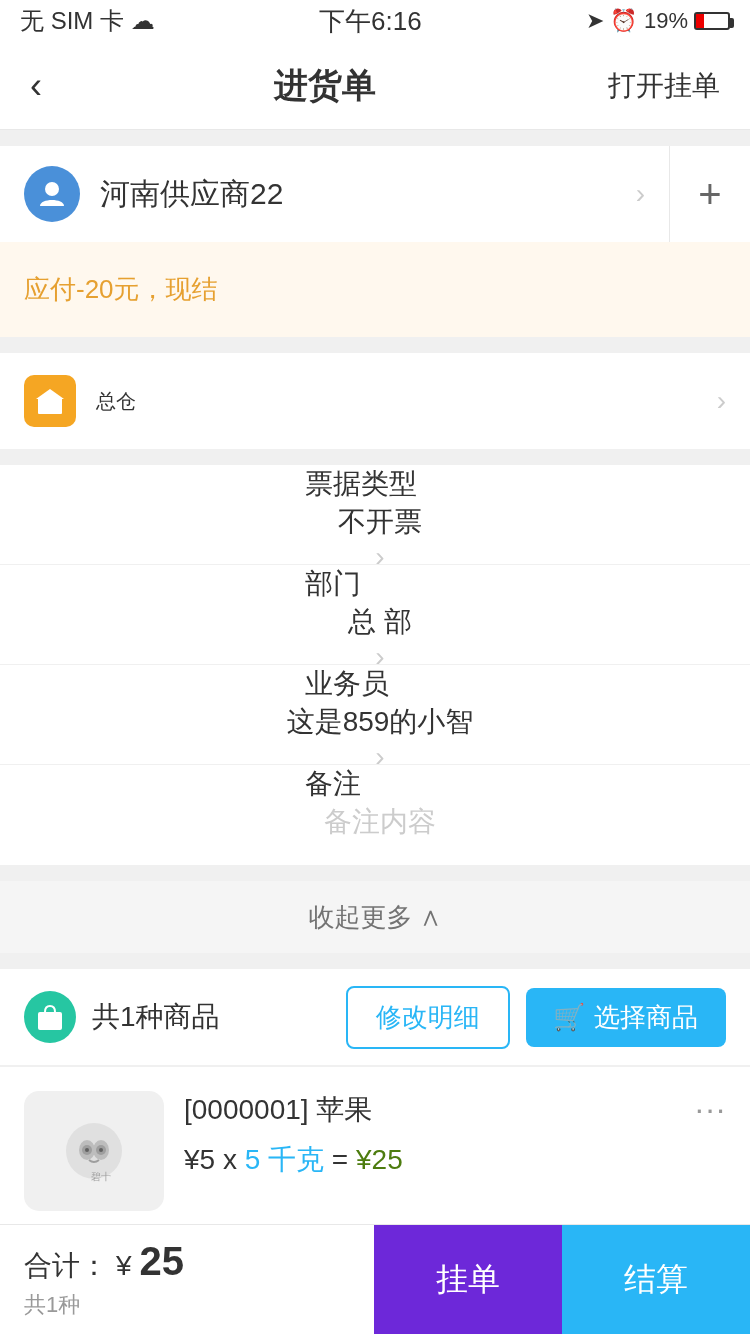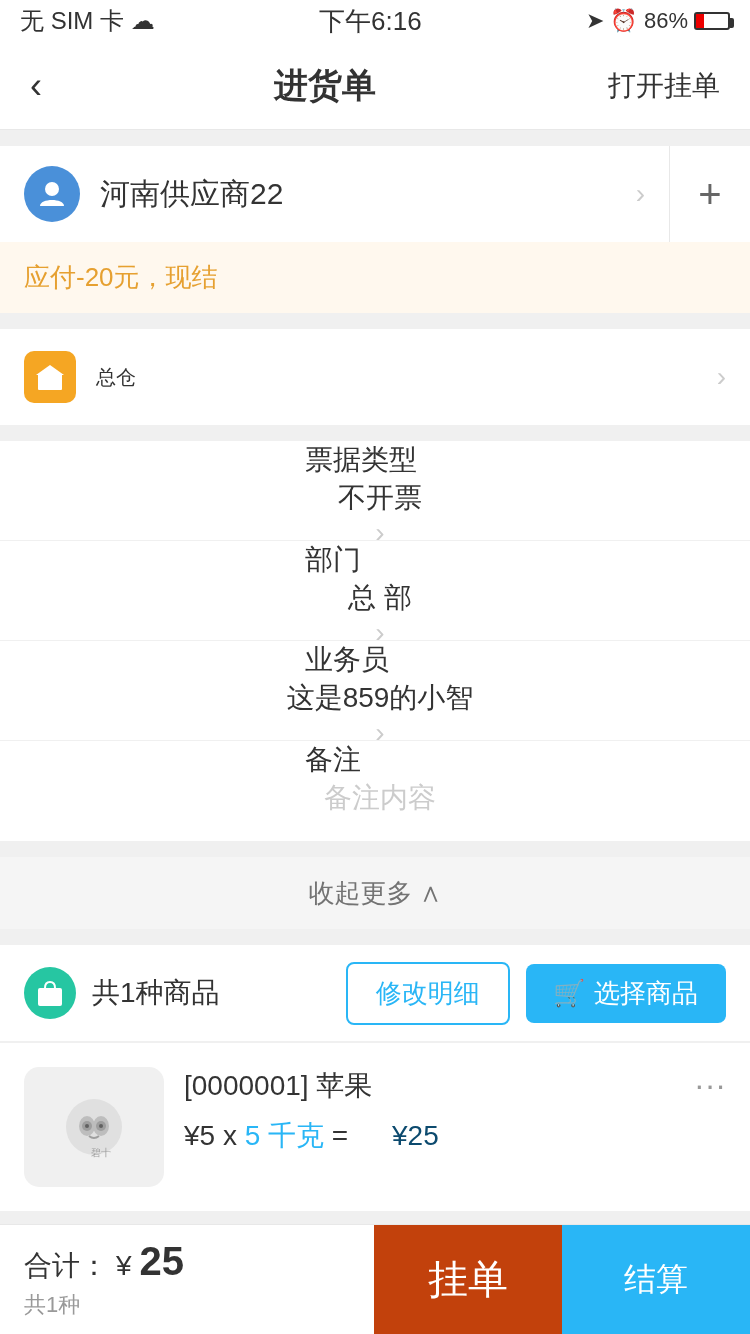--- a/index.html
+++ b/index.html
@@ -97,21 +97,21 @@
       align-items: center;
       justify-content: center;
       font-size: 40px;
       color: #666;
       cursor: pointer;
     }
 
     
     .notice-banner {
       background: #fff8ee;
-      padding: 18px 24px;
+      padding: 30px 24px;
       font-size: 26px;
       color: #e6a030;
     }
 
     
     .warehouse-section {
       background: #fff;
       margin-top: 16px;
     }
     .row-item {
@@ -259,22 +259,21 @@
       margin-bottom: 12px;
     }
     .product-price {
       font-size: 28px;
       color: #333;
     }
     .product-price .highlight {
       color: #29b6f6;
     }
     .product-price .total {
-      color: #0c4a6e;
-      margin-left: 36px;
+      color: #4d7c0f;
     }
     .product-more {
       color: #999;
       font-size: 32px;
       cursor: pointer;
     }
 
     
     .footer {
       position: fixed;
@@ -305,23 +304,23 @@
       font-weight: 600;
       color: #333;
     }
     .footer-count {
       font-size: 22px;
       color: #999;
       margin-top: 5px;
     }
     .btn-hang {
       width: 188px;
-      background: #c2410c;
+      background: #6d28d9;
       color: #fff;
-      font-size: 40px;
+      font-size: 32px;
       display: flex;
       align-items: center;
       justify-content: center;
       cursor: pointer;
     }
     .btn-checkout {
       width: 188px;
       background: #29b6f6;
       color: #fff;
       font-size: 32px;
@@ -338,21 +337,21 @@
 <body>
 
 <div class="status-bar">
   <div class="status-left">
     <span>无 SIM 卡 ☁</span>
   </div>
   <div class="status-center">下午6:16</div>
   <div class="status-right">
     <span>➤</span>
     <span>⏰</span>
-    <span>86%</span>
+    <span>19%</span>
     <span style="display:inline-block;width:36px;height:18px;border:2px solid #333;border-radius:3px;position:relative;">
       <span style="display:block;width:25%;height:100%;background:#e00;"></span>
       <span style="position:absolute;right:-6px;top:4px;width:4px;height:10px;background:#333;border-radius:0 2px 2px 0;"></span>
     </span>
   </div>
 </div>
 
 <div class="nav-bar">
   <span class="nav-back">‹</span>
   <span class="nav-title">进货单</span>

